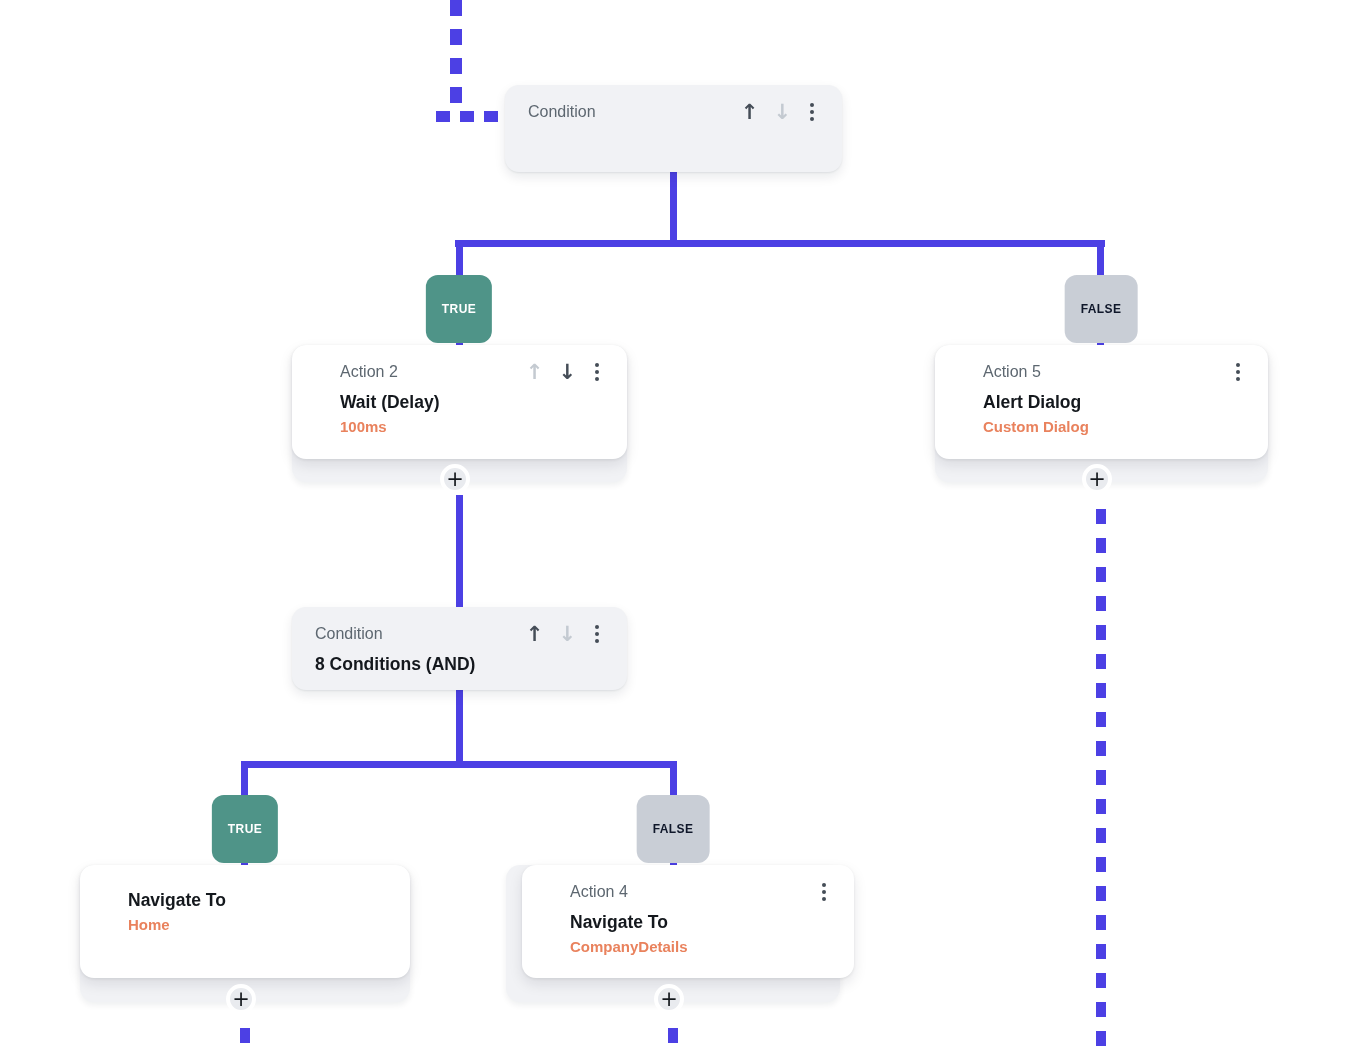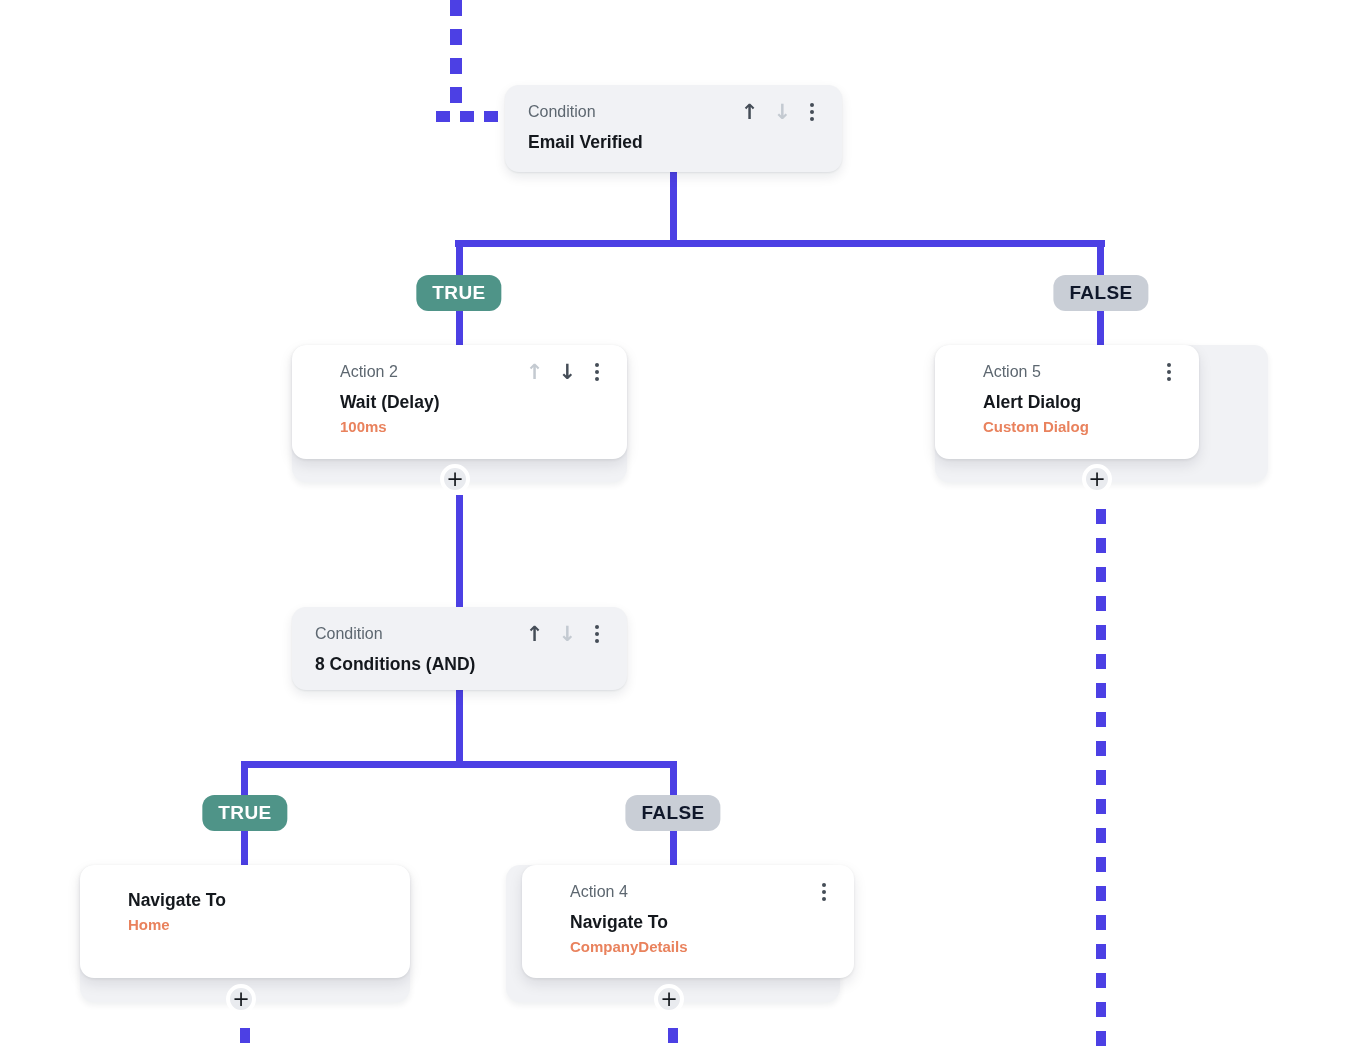--- a/index.html
+++ b/index.html
@@ -11,23 +11,23 @@
   
   .line{position:absolute;background:var(--accent,#4c40e4);z-index:1;}
   .dash-v{position:absolute;z-index:1;
     background-image:repeating-linear-gradient(to bottom,var(--accent,#4c40e4) 0px,var(--accent,#4c40e4) 15px,transparent 15px,transparent 29px);}
   .dash-v.big{background-image:repeating-linear-gradient(to bottom,var(--accent,#4c40e4) 0px,var(--accent,#4c40e4) 16px,transparent 16px,transparent 29px);}
   .dash-h{position:absolute;z-index:1;
     background-image:repeating-linear-gradient(to right,var(--accent,#4c40e4) 0px,var(--accent,#4c40e4) 14px,transparent 14px,transparent 24px);}
   
   .badge{
     position:absolute;z-index:5;transform:translateX(-50%);
-    height:36px;padding:0 16px;border-radius:12px;
+    height:36px;padding:16px 16px;border-radius:12px;
     display:flex;align-items:center;justify-content:center;
-    font-size:19px;font-weight:bold;letter-spacing:.4px;
+    font-size:12px;font-weight:bold;letter-spacing:.4px;
   }
   .badge.true{background:var(--true_badge,#4f9488);color:#ffffff;}
   .badge.false{background:var(--false_badge,#c9ced6);color:#0f172a;}
   
   .node{position:absolute;z-index:3;border-radius:14px;box-sizing:border-box;padding:16px 24px 0 23px;cursor:pointer;}
   .node.cond{background:var(--node_gray,#f1f2f5);box-shadow:0 1px 2px rgba(16,24,40,.07),0 5px 12px rgba(16,24,40,.09);}
   .node.action{background:#ffffff;box-shadow:0 1px 3px rgba(16,24,40,.08),0 6px 14px rgba(16,24,40,.10);padding-left:48px;}
   .nhead{display:flex;align-items:center;justify-content:space-between;gap:28px;}
   .nlabel{font-size:16px;color:var(--label_gray,#5d6770);}
   .nicons{display:flex;align-items:center;gap:15px;}
@@ -84,21 +84,20 @@
       <span class="nicons">
         <button class="icon-btn arrow dark">↑</button>
         <button class="icon-btn arrow light">↓</button>
         <button class="icon-btn kebab">
             <span class="d"></span>
             <span class="d"></span>
             <span class="d"></span>
           </button>
       </span>
     </div>
-    <div class="ntitle">Email Verified</div>
   </div>
 
   <div class="footer" style="left:292px;top:345px;width:335px;height:137px"></div>
   <div class="node action" style="left:292px;top:345px;width:335px;height:114px">
     <div class="nhead">
       <span class="nlabel">Action 2</span>
       <span class="nicons">
         <button class="icon-btn arrow light">↑</button>
         <button class="icon-btn arrow dark">↓</button>
         <button class="icon-btn kebab">
@@ -107,21 +106,21 @@
             <span class="d"></span>
           </button>
       </span>
     </div>
     <div class="ntitle">Wait (Delay)</div>
     <div class="nsub">100ms</div>
   </div>
   <button class="plusbtn" style="left:440px;top:464px">+</button>
 
   <div class="footer" style="left:935px;top:345px;width:333px;height:137px"></div>
-  <div class="node action" style="left:935px;top:345px;width:264px;height:114px">
+  <div class="node action" style="left:935px;top:345px;width:333px;height:114px">
     <div class="nhead">
       <span class="nlabel">Action 5</span>
       <span class="nicons">
         <button class="icon-btn kebab">
             <span class="d"></span>
             <span class="d"></span>
             <span class="d"></span>
           </button>
       </span>
     </div>

